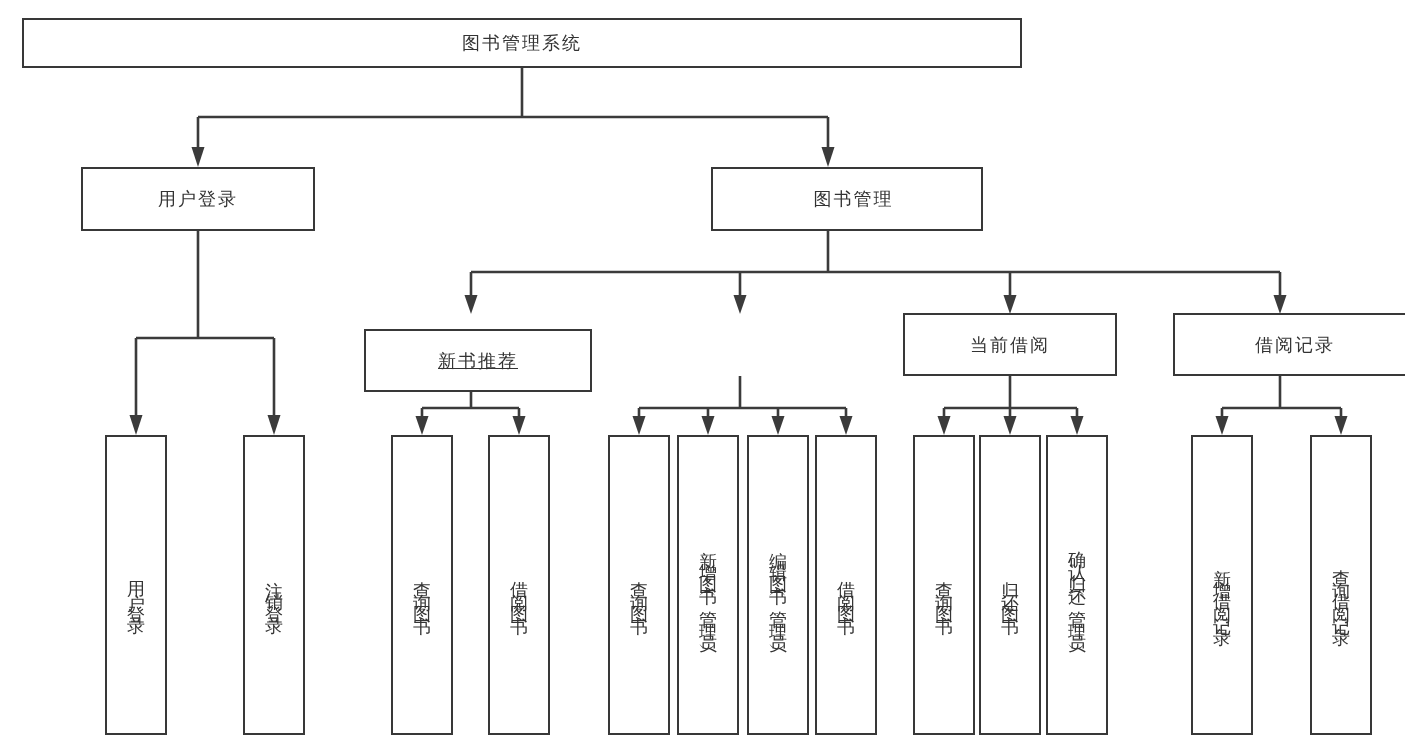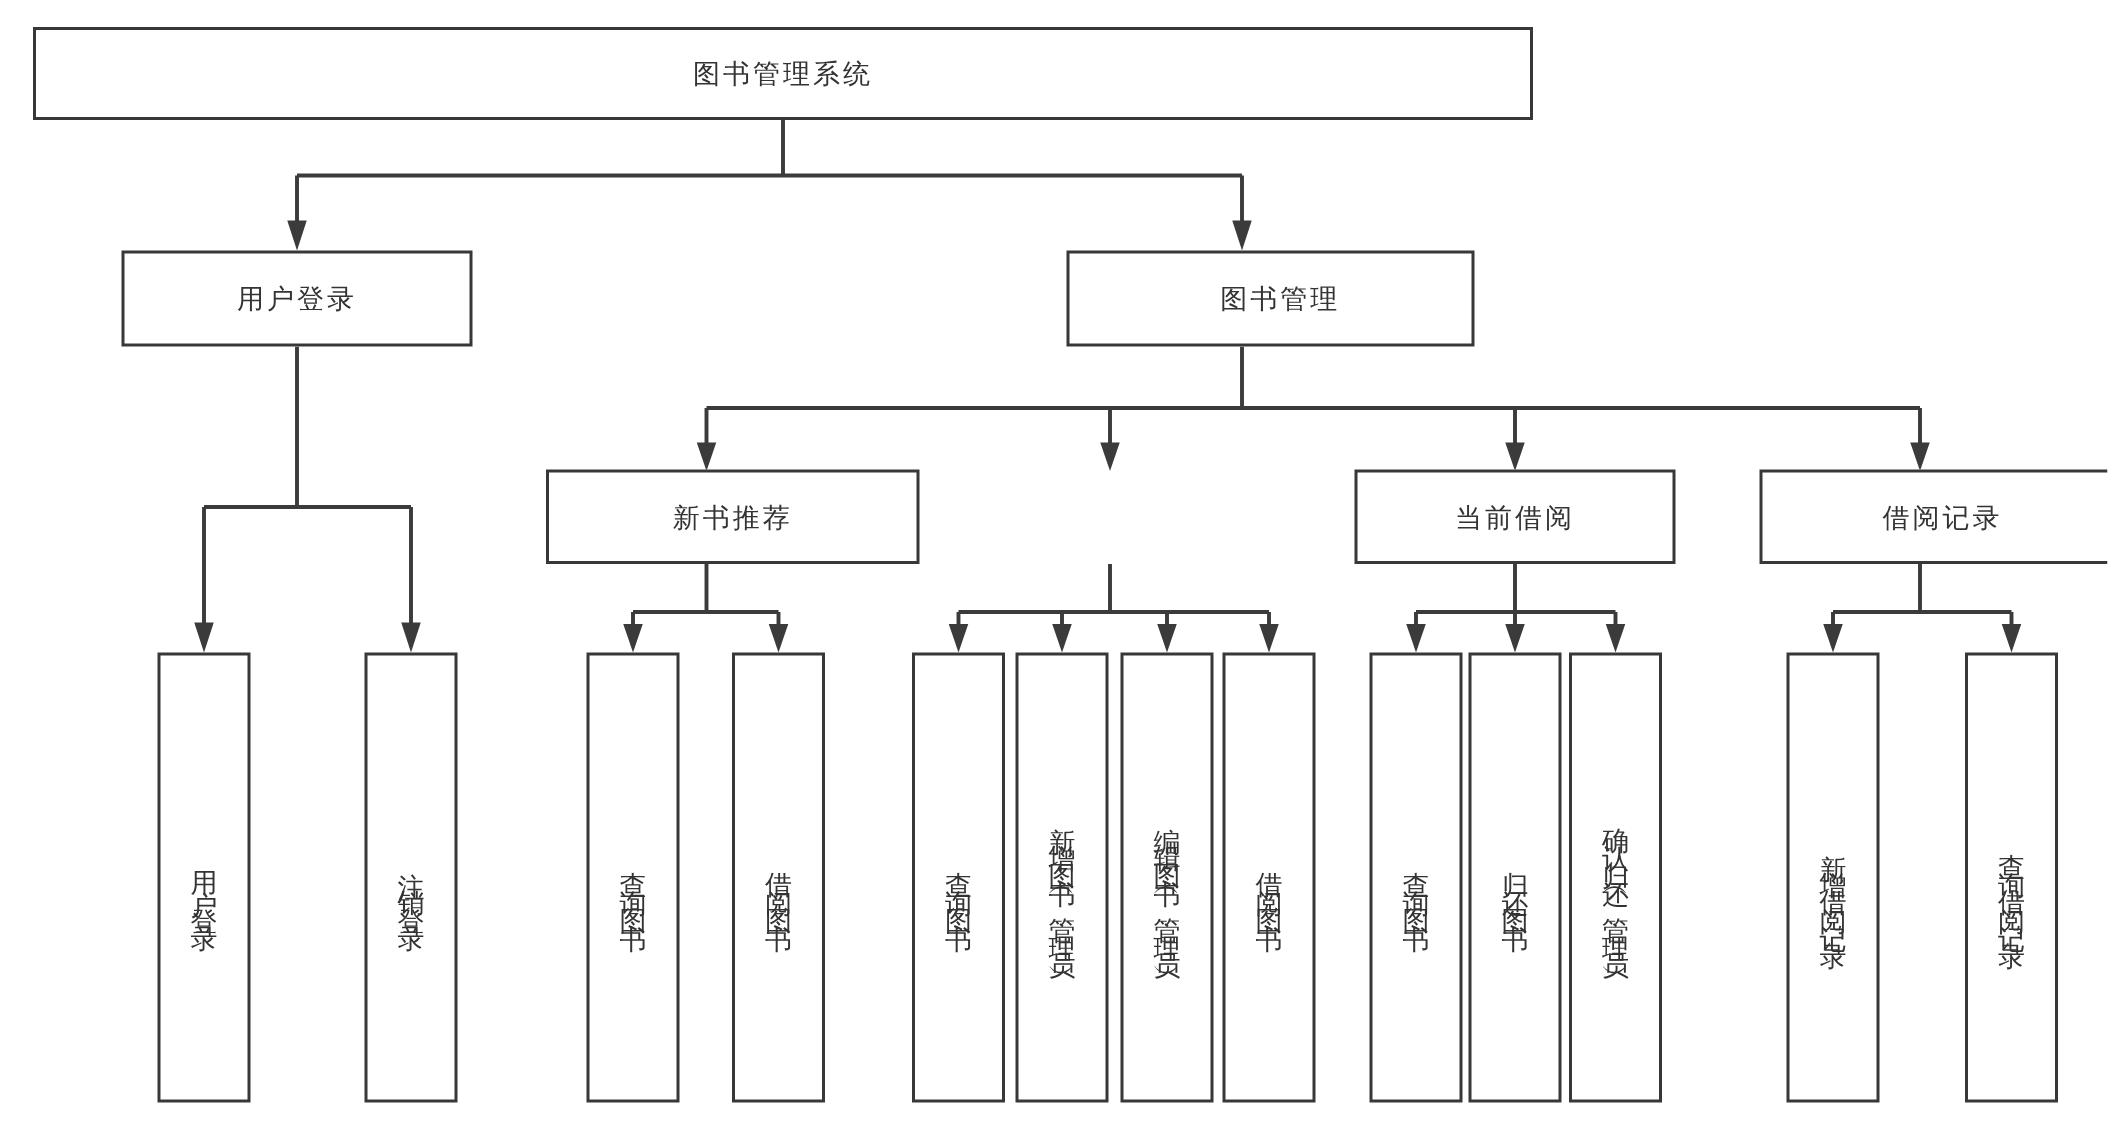--- a/index.html
+++ b/index.html
@@ -107,26 +107,26 @@
       <path class="head" d="M1070.5 416 H1083.5 L1077 435 Z"></path>
     </g>
 
     <g>
       <path class="line" d="M1280 376 V408 M1222 408 H1341 M1222 408 V417 M1341 408 V417"></path>
       <path class="head" d="M1215.5 416 H1228.5 L1222 435 Z"></path>
       <path class="head" d="M1334.5 416 H1347.5 L1341 435 Z"></path>
     </g>
   </svg>
 
-  <div class="box h" style="left:22px; top:18px; width:1000px; height:62px;text-align:right;">图书管理系统</div>
+  <div class="box h" style="left:22px; top:18px; width:1000px; height:50px;text-align:right;">图书管理系统</div>
 
   <div class="box h" style="left:81px; top:167px; width:234px; height:64px;">用户登录</div>
   <div class="box h" style="left:711px; top:167px; width:272px; height:64px;padding-left:13px;">图书管理</div>
 
-  <div class="box h" style="left:364px; top:313px; width:249px; height:63px;">新书推荐</div>
+  <div class="box h" style="left:364px; top:329px; width:228px; height:63px;text-decoration:underline;">新书推荐</div>
   <div class="box h" style="left:903px; top:313px; width:214px; height:63px;">当前借阅</div>
   <div class="box h" style="left:1173px; top:313px; width:244px; height:63px;">借阅记录</div>
 
   <div class="box v" style="left:105px; top:435px; width:62px; height:300px;">用户登录</div>
   <div class="box v" style="left:243px; top:435px; width:62px; height:300px;">注销登录</div>
 
   <div class="box v" style="left:391px; top:435px; width:62px; height:300px;">查询图书</div>
   <div class="box v" style="left:488px; top:435px; width:62px; height:300px;">借阅图书</div>
 
   <div class="box v" style="left:608px; top:435px; width:62px; height:300px;">查询图书</div>

